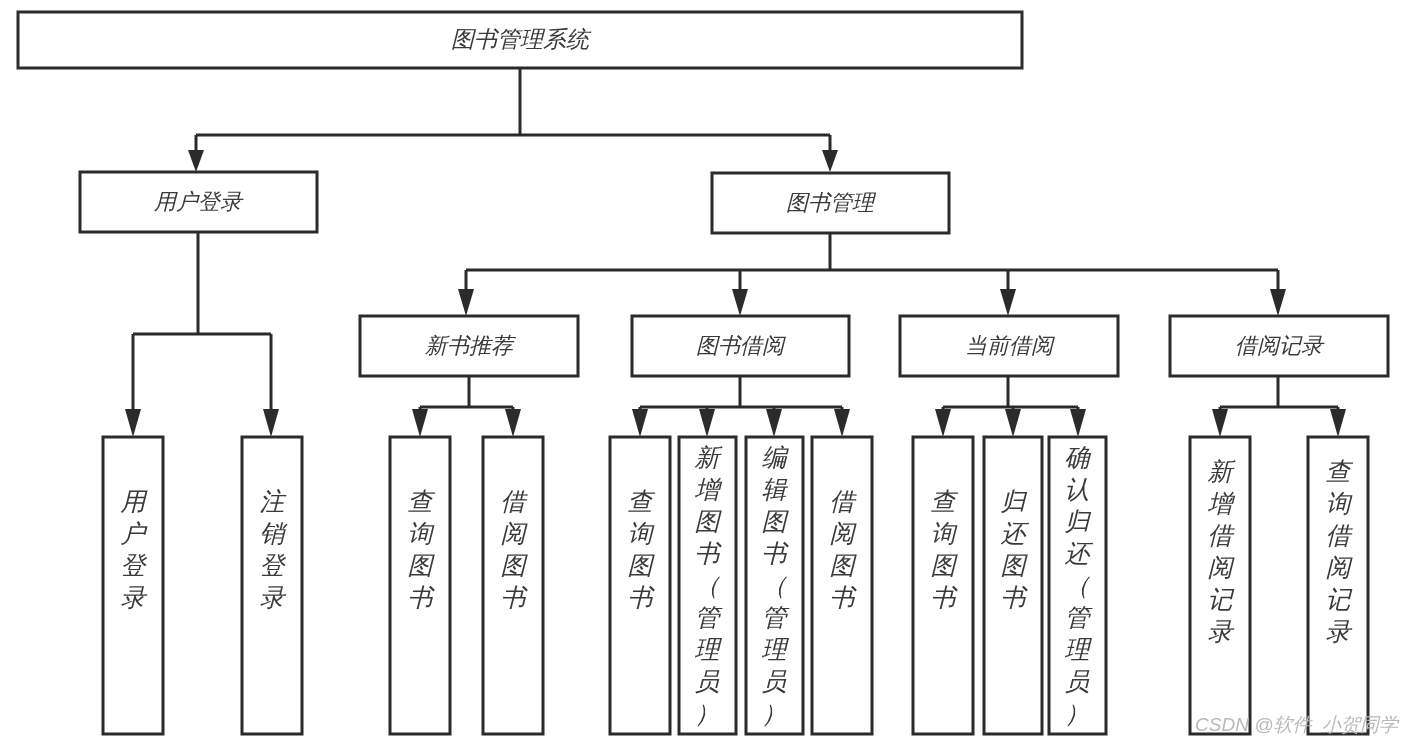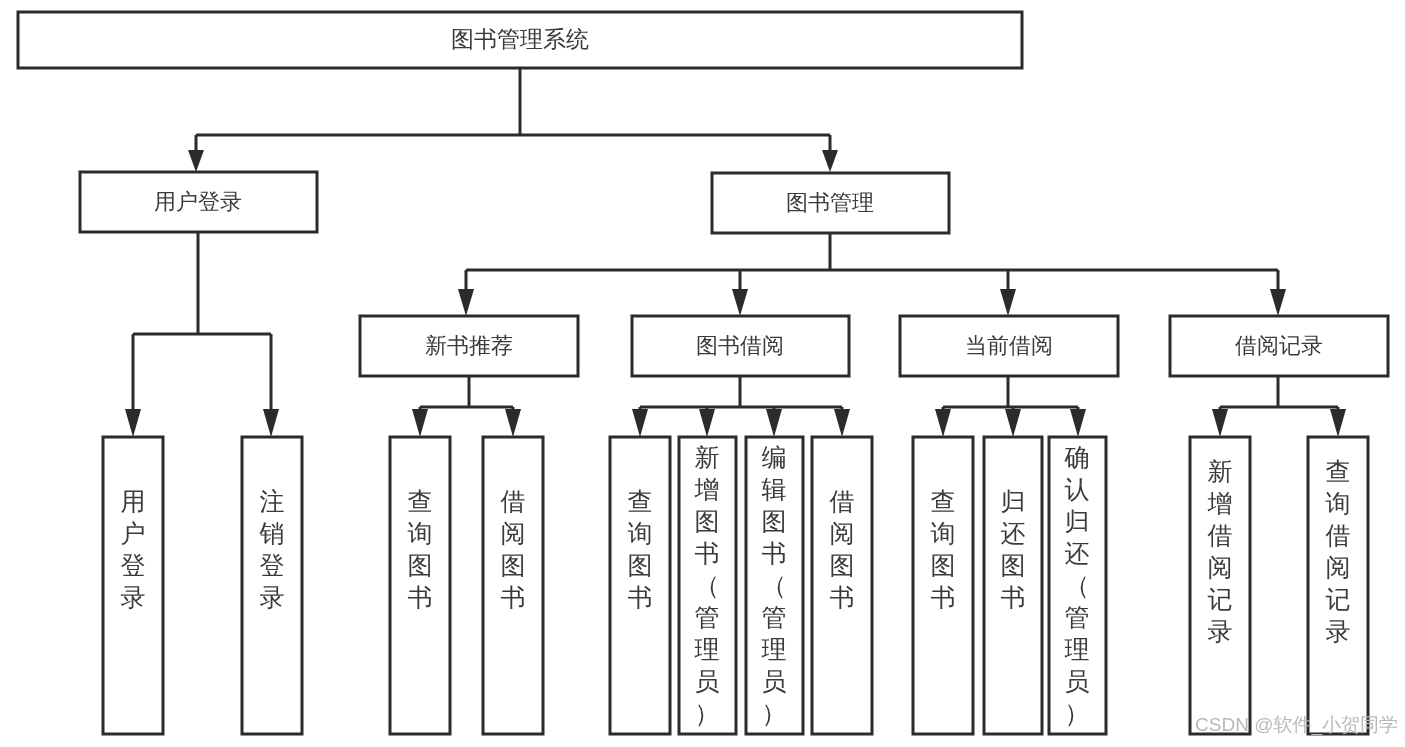--- a/index.html
+++ b/index.html
@@ -13,20 +13,21 @@
     font-family: "Liberation Sans", "DejaVu Sans", sans-serif;
     overflow: hidden;
     position: relative;
   }
   #diagram-root {
     position: absolute;
     left: 0;
     top: 0;
     width: 1405px;
     height: 747px;
+    font-style: italic;
   }
   svg.diagram-canvas {
     display: block;
     width: 1405px;
     height: 747px;
   }
   .node-box {
     fill: #ffffff;
     stroke: #2b2b2b;
     stroke-width: 3;

